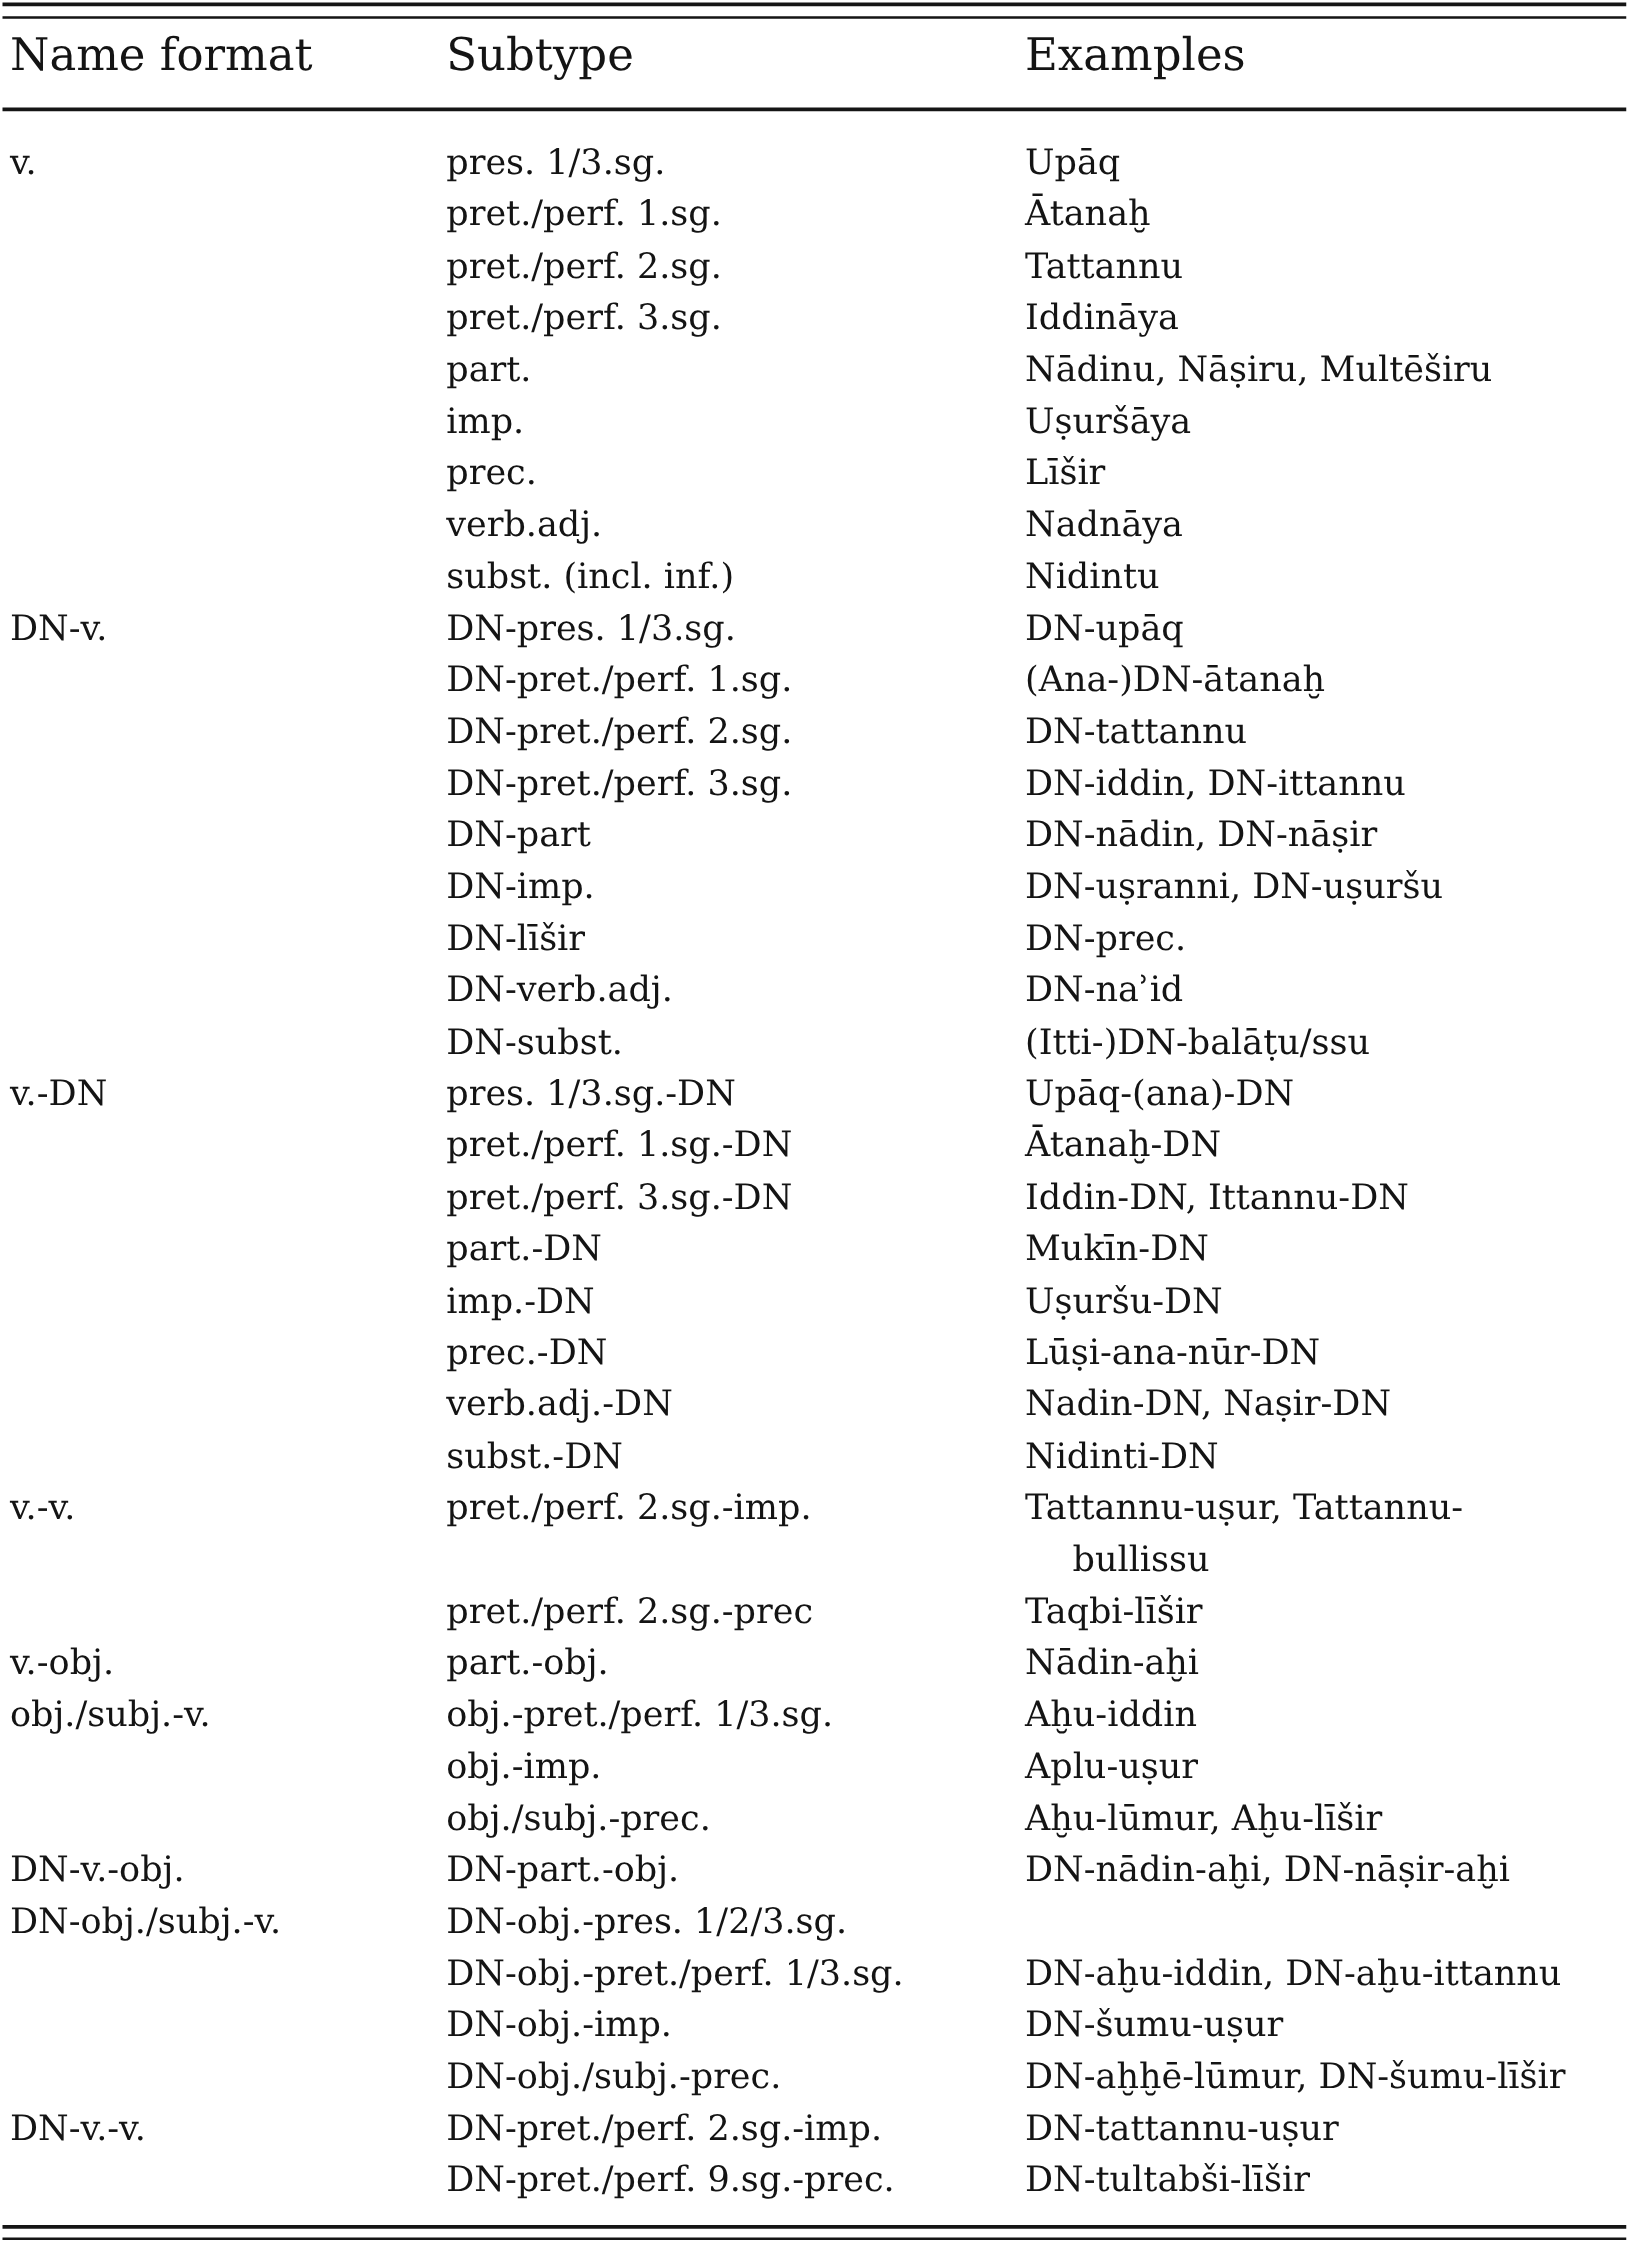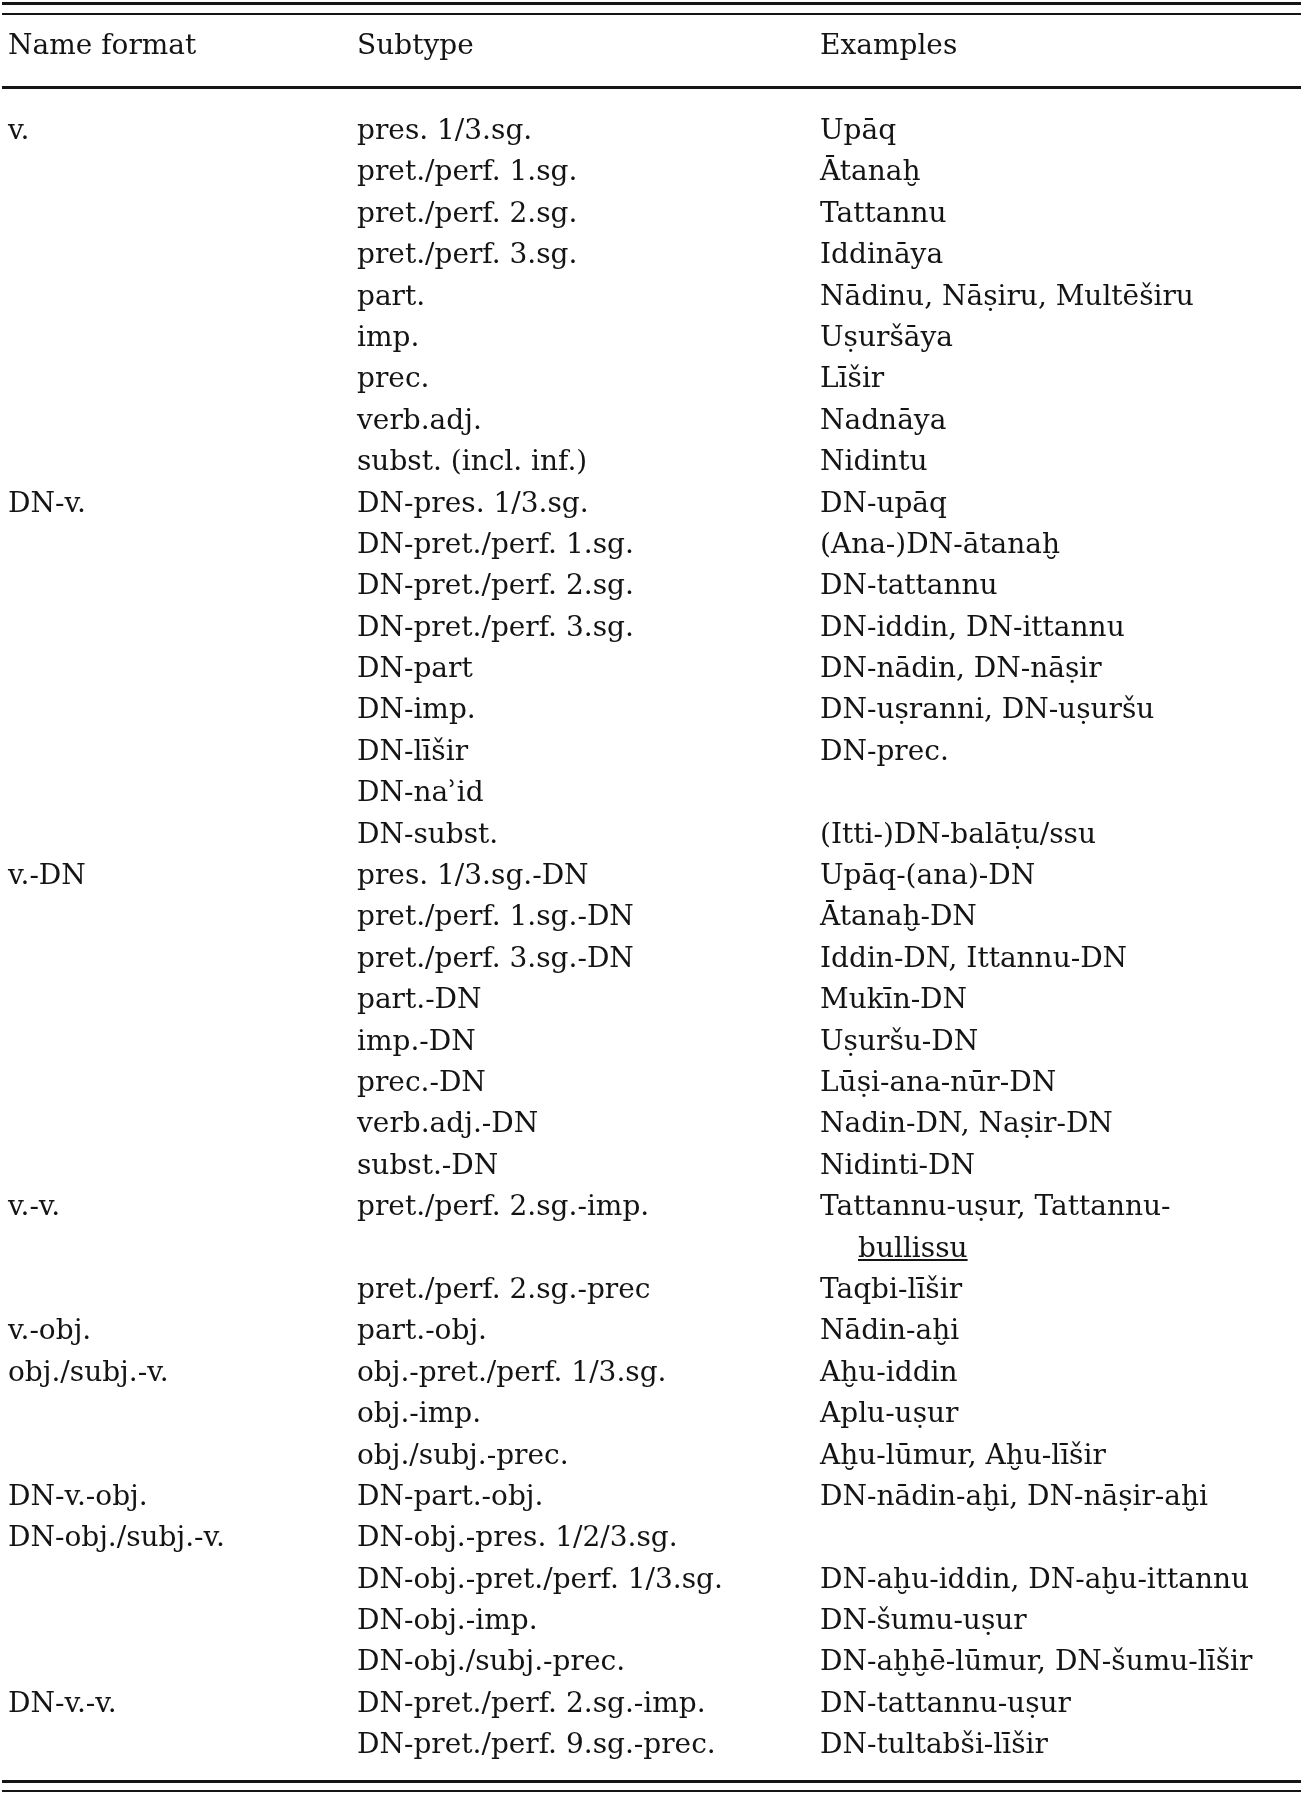--- a/index.html
+++ b/index.html
@@ -28,38 +28,38 @@
     display: grid;
     grid-template-columns: 349px 463px 1fr;
     padding-left: 8px;
     box-sizing: border-box;
     width: 100%;
   }
   .header-row {
     position: absolute;
     top: 24px;
     left: 0;
-    font-size: 28px;
+    font-size: 36px;
     line-height: 42px;
     white-space: nowrap;
   }
   .tbody {
     position: absolute;
     top: 109px;
     left: 0;
     width: 100%;
   }
   .row {
     height: 41.4px;
     font-size: 28px;
     line-height: 41.4px;
     white-space: nowrap;
   }
   .cell { overflow: visible; }
-  .cell.cont { padding-left: 38px; text-decoration: underline; }
+  .cell.cont { padding-left: 38px; }
 </style>
 </head>
 <body>
 
 <div class="page">
 
   <div class="rule rule-top-1"></div>
   <div class="rule rule-top-2"></div>
 
   <div class="grid-row header-row">
@@ -162,20 +162,21 @@
     </div>
 
     <div class="grid-row row">
       <div class="cell c-format"></div>
       <div class="cell c-examples">DN-līšir</div>
       <div class="cell c-subtype">DN-prec.</div>
     </div>
 
     <div class="grid-row row">
       <div class="cell c-format"></div>
+      <div class="cell c-subtype">DN-verb.adj.</div>
       <div class="cell c-examples">DN-naʾid</div>
     </div>
 
     <div class="grid-row row">
       <div class="cell c-format"></div>
       <div class="cell c-subtype">DN-subst.</div>
       <div class="cell c-examples">(Itti-)DN-balāṭu/ssu</div>
     </div>
 
     <div class="grid-row row">

